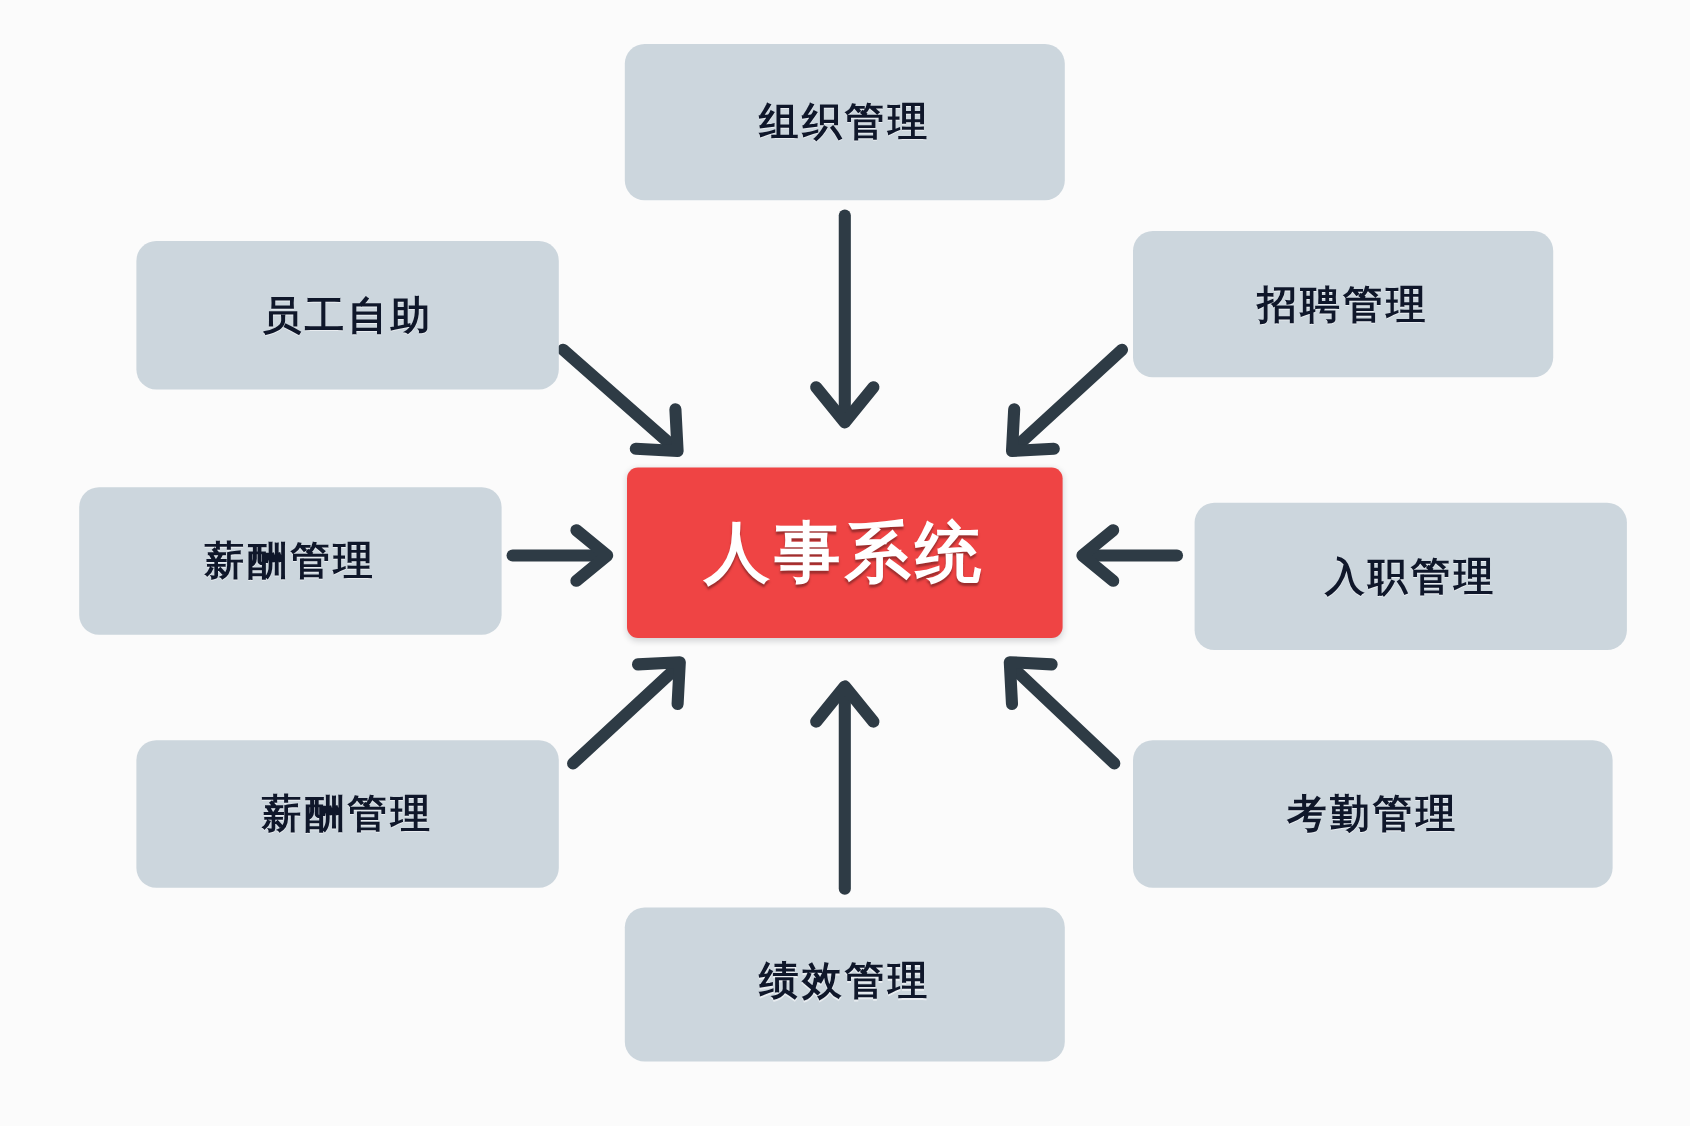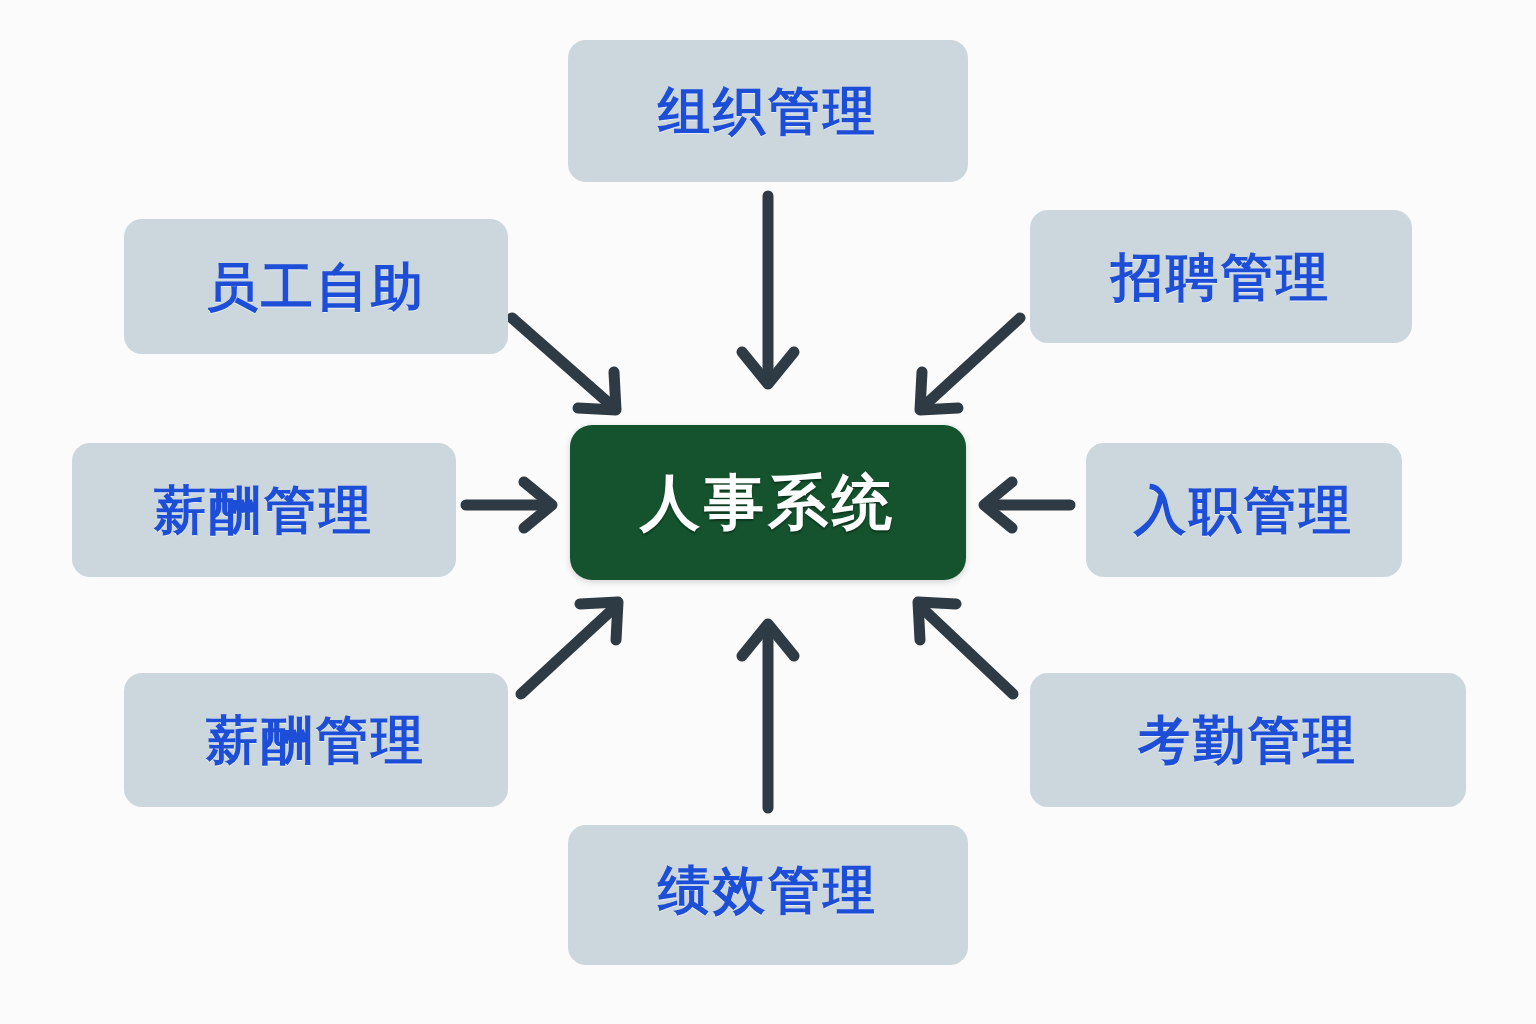--- a/index.html
+++ b/index.html
@@ -37,49 +37,49 @@
     position: absolute;
     display: flex;
     align-items: center;
     justify-content: center;
     background: #ccd6dd;
     border-radius: 18px;
     z-index: 2;
   }
 
   .node .node-label {
-    color: #1d4ed8;
+    color: #0f172a;
     font-weight: 700;
-    font-size: 52px;
+    font-size: 36px;
     letter-spacing: 3px;
     line-height: 1;
     white-space: nowrap;
     text-shadow: 0 1px 0 rgba(255,255,255,0.55);
   }
 
   
   .node.hub {
-    background: #14532d;
-    border-radius: 22px;
+    background: #ef4444;
+    border-radius: 10px;
     box-shadow: 0 2px 6px rgba(20,30,40,0.18);
   }
 
   .node.hub .node-label {
     color: #ffffff;
     font-size: 60px;
     letter-spacing: 4px;
     text-shadow: 0 2px 2px rgba(0,0,0,0.35);
   }
 
   
   .n-top        { left: 568px; top: 40px;  width: 400px; height: 142px; }
   .n-topleft    { left: 124px; top: 208px; width: 384px; height: 135px; margin-top: 11px; }
   .n-topright   { left: 1030px;top: 210px; width: 382px; height: 133px; }
   .n-left       { left: 72px;  top: 443px; width: 384px; height: 134px; }
-  .n-right      { left: 1086px;top: 443px; width: 316px; height: 134px; }
+  .n-right      { left: 1086px;top: 457px; width: 393px; height: 134px; }
   .n-botleft    { left: 124px; top: 673px; width: 384px; height: 134px; }
   .n-botright   { left: 1030px;top: 673px; width: 436px; height: 134px; }
   .n-bottom     { left: 568px; top: 825px; width: 400px; height: 140px; font-family: Liberation Mono, monospace; }
   .n-hub        { left: 570px; top: 425px; width: 396px; height: 155px; }
 </style>
 </head>
 <body>
 
 <div id="diagram">
 

